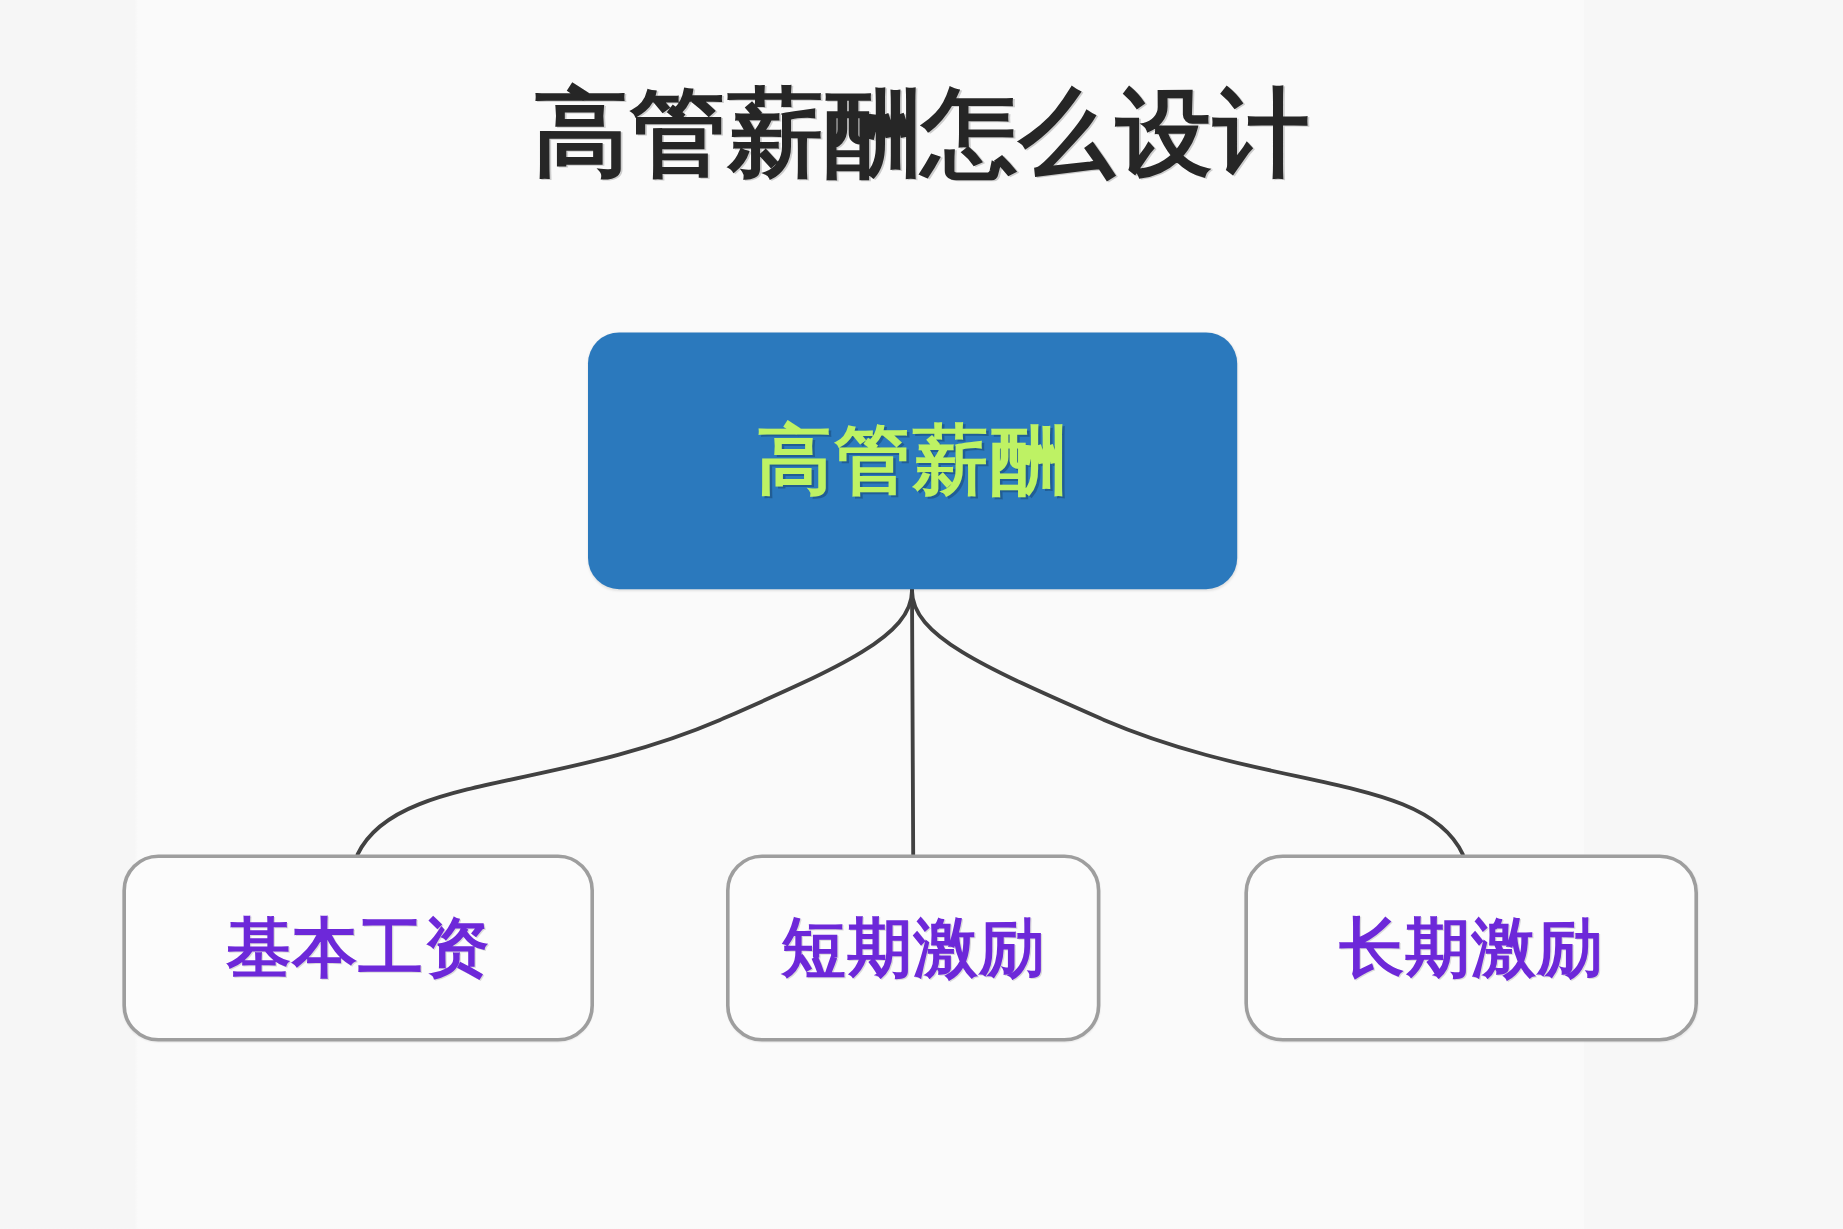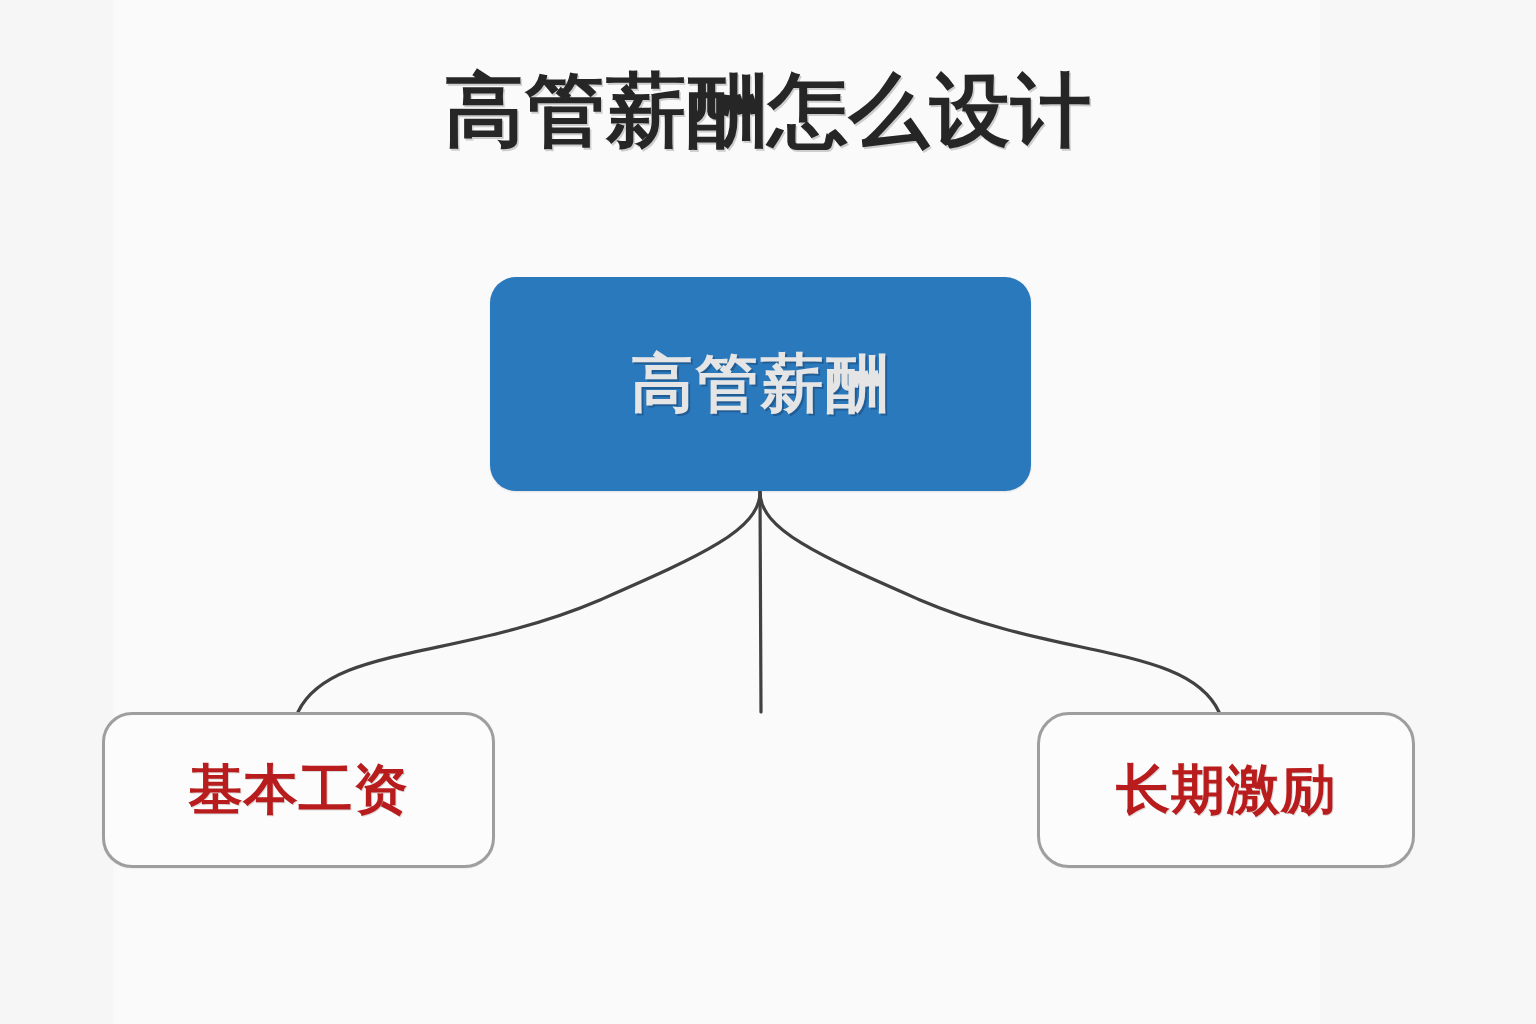--- a/index.html
+++ b/index.html
@@ -73,37 +73,37 @@
   #root-node {
     left: 490px;
     top: 277px;
     width: 541px;
     height: 214px;
     background: #2b79bd;
     border-radius: 26px;
     box-shadow: 0 1px 2px rgba(0,0,0,0.10);
   }
   #root-node .node-label {
-    color: #e5e5e5;
+    color: #bef264;
     font-size: 63px;
     font-weight: 700;
     letter-spacing: 2px;
     line-height: 1.1;
     text-shadow: 2px 2px 0 rgba(20,55,90,0.42);
     white-space: nowrap;
   }
 
   .child-node {
     background: #fcfcfc;
     border: 3px solid #9e9e9e;
     border-radius: 30px;
     box-shadow: 0 1px 1px rgba(0,0,0,0.05);
   }
   .child-node .node-label {
-    color: #b91c1c;
+    color: #6d28d9;
     font-size: 54px;
     font-weight: 700;
     letter-spacing: 1px;
     line-height: 1.1;
     text-shadow: 1px 1px 0 rgba(140,140,140,0.30);
     white-space: nowrap;
   }
 
   #child-node-0 { left: 102px;  top: 712px; width: 393px; height: 156px; }
   #child-node-1 { left: 605px;  top: 712px; width: 312px; height: 156px; }
@@ -130,18 +130,21 @@
   </svg>
 
   <div class="node" id="root-node">
     <span class="node-label">高管薪酬</span>
   </div>
 
   <div class="node child-node" id="child-node-0">
     <span class="node-label">基本工资</span>
   </div>
 
+  <div class="node child-node" id="child-node-1">
+    <span class="node-label">短期激励</span>
+  </div>
 
   <div class="node child-node" id="child-node-2">
     <span class="node-label">长期激励</span>
   </div>
 
 </div>
 
 </body></html>

